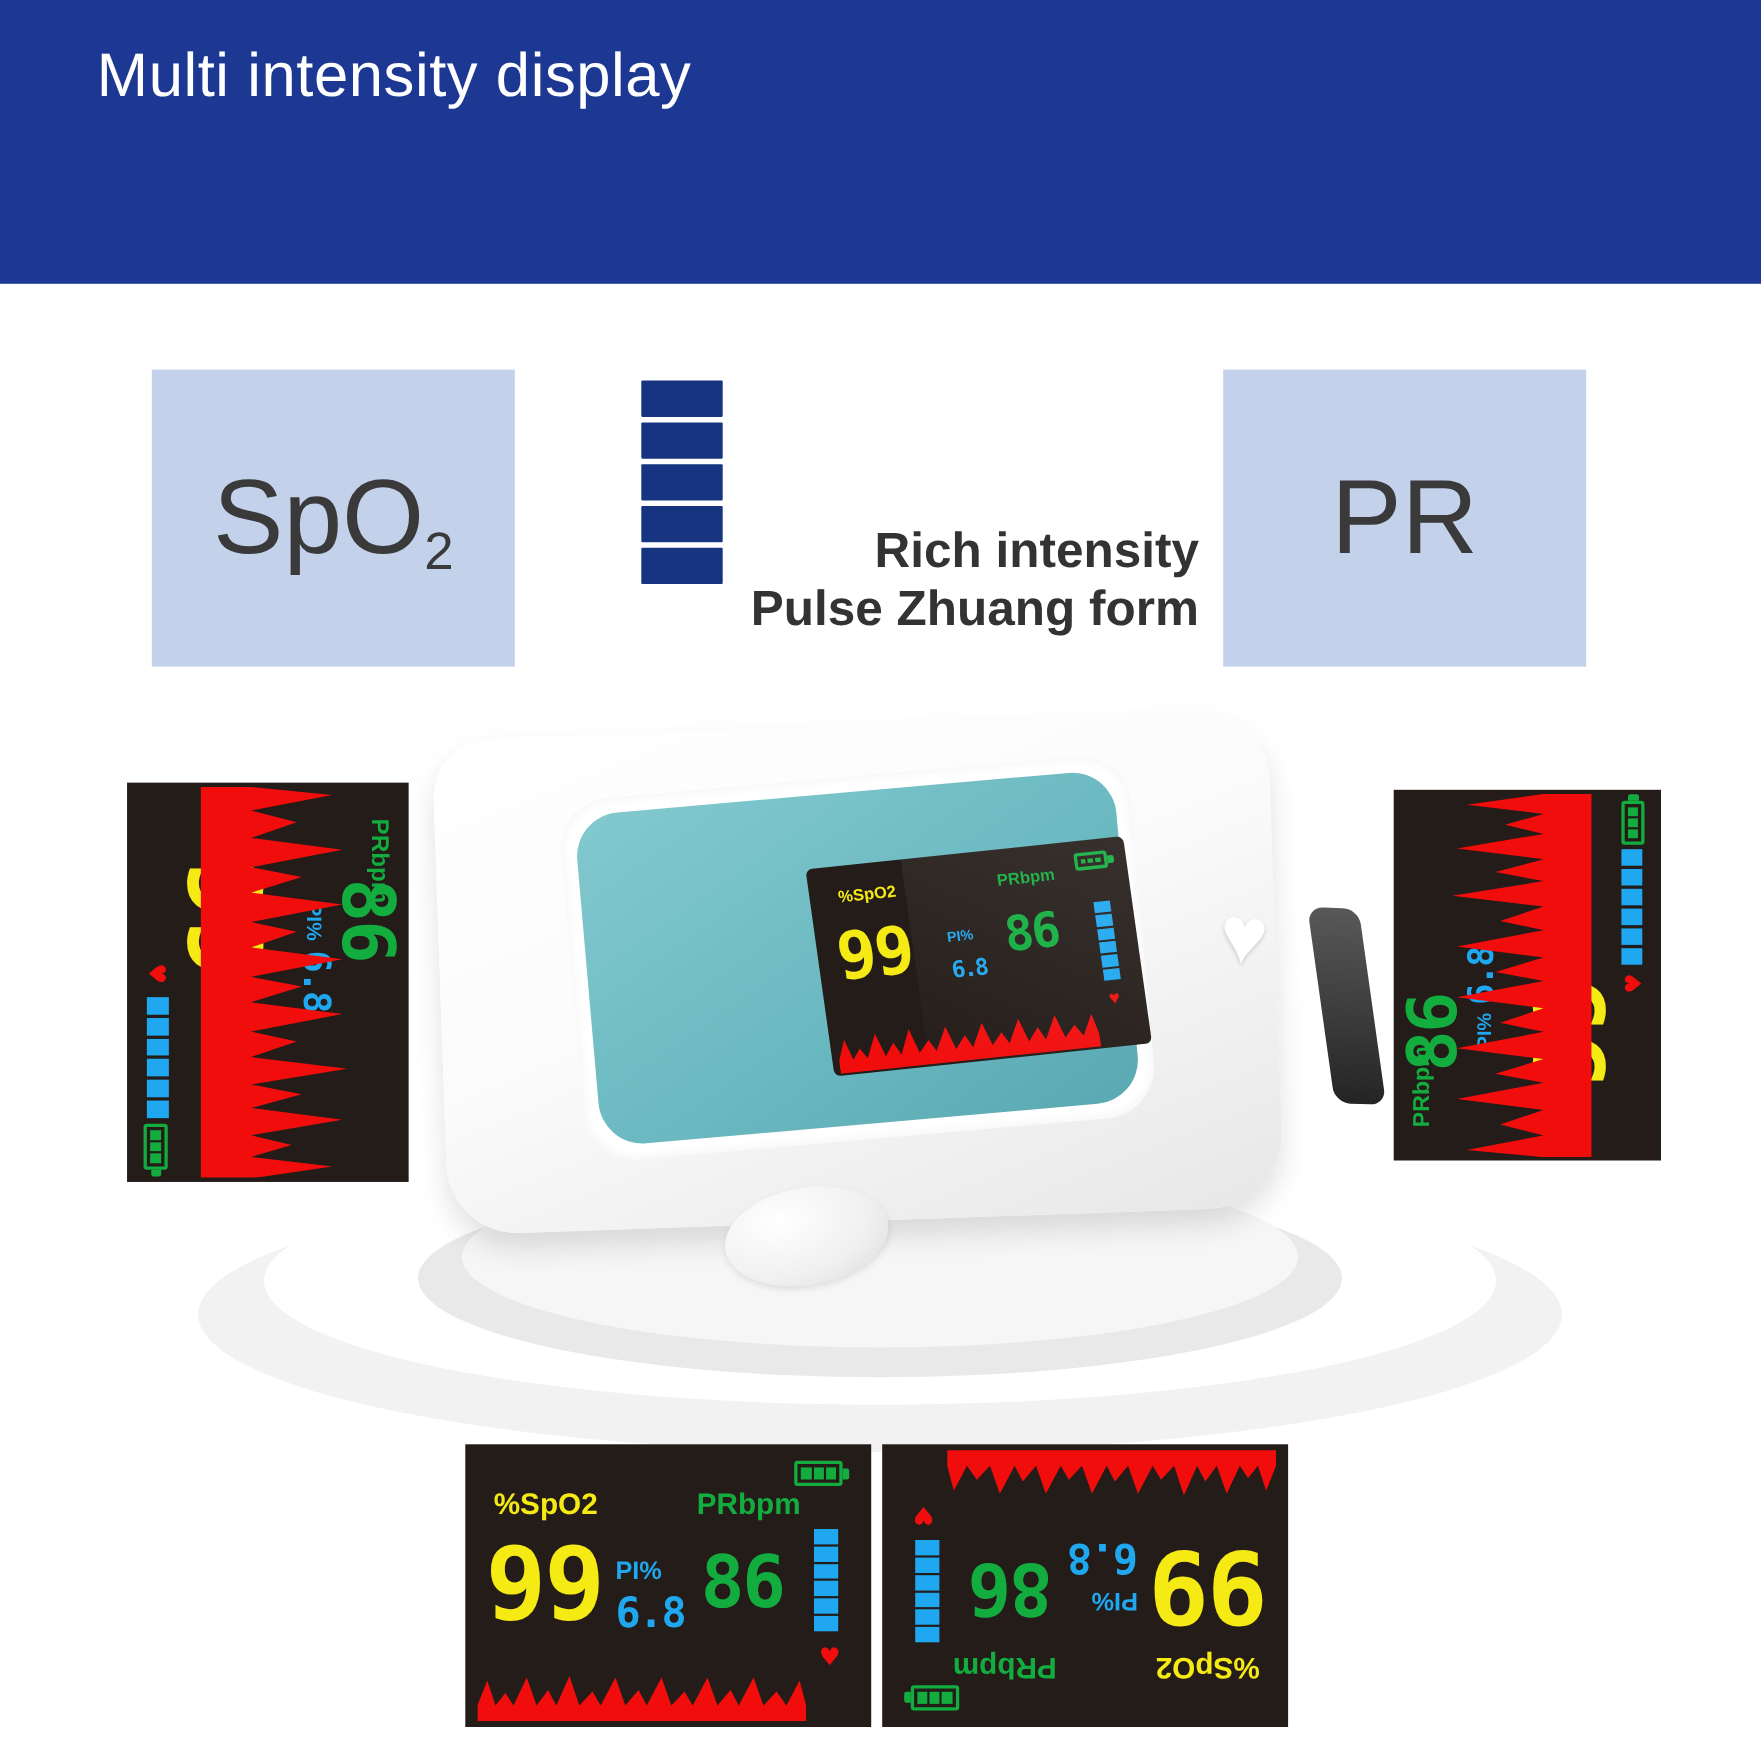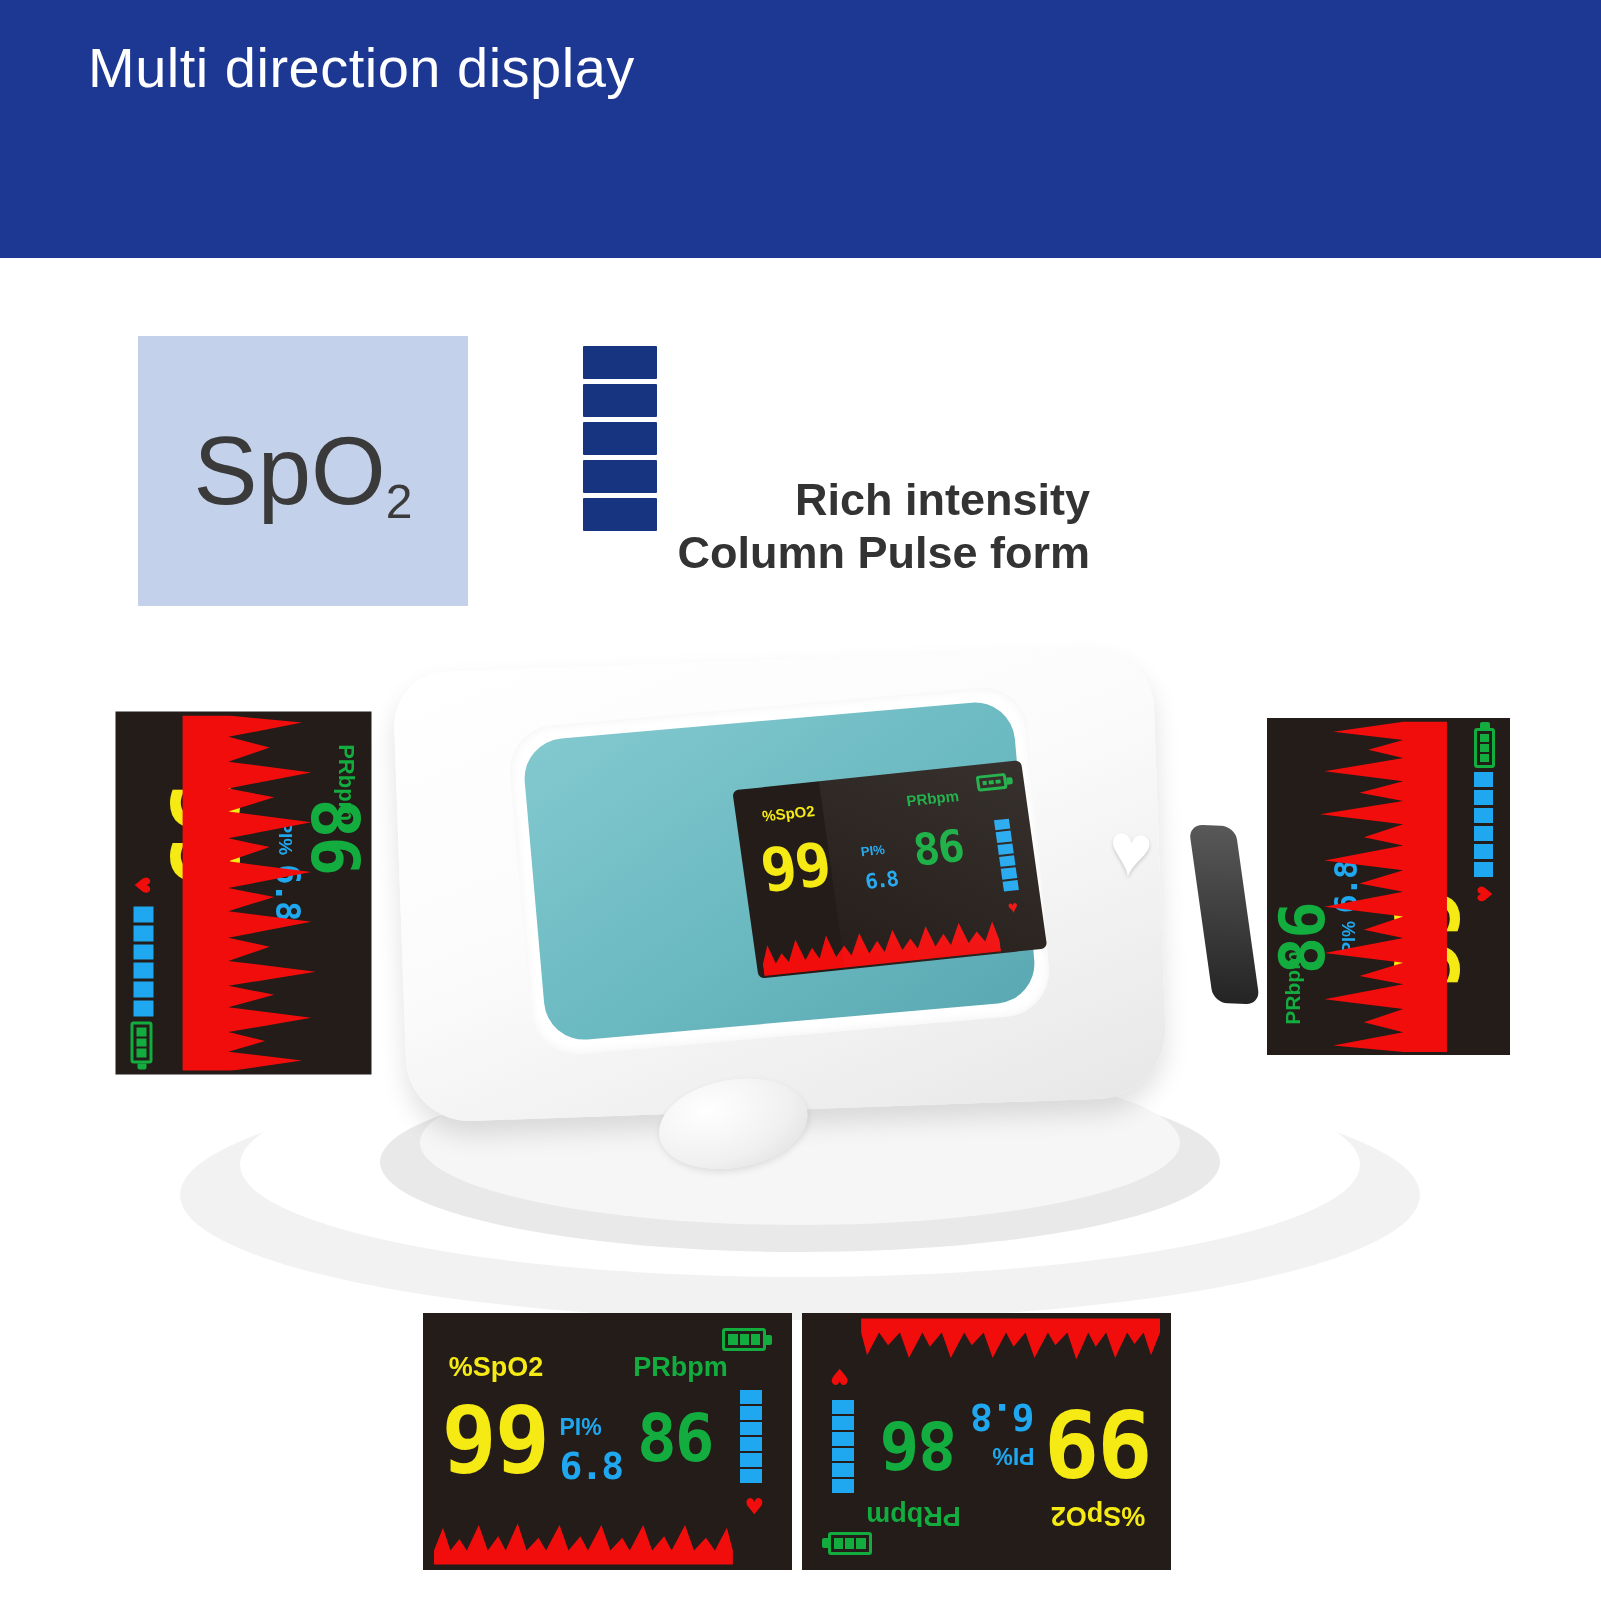--- a/index.html
+++ b/index.html
@@ -176,42 +176,45 @@
   .dev-gloss{
     position:absolute;right:-10%;top:-10%;width:80%;height:130%;
     background:linear-gradient(210deg, rgba(255,255,255,0.10), rgba(255,255,255,0));
     pointer-events:none;
   }
 </style>
 </head>
 <body>
 
 <div class="header">
-  <div class="header-sub">Multi direction display</div>
+  <div class="header-sub">Multi intensity display</div>
 </div>
 
 <div class="feature-row">
 
   <div class="chip chip-spo2">
     <div class="chip-label"><span>SpO</span><sub>2</sub></div>
   </div>
 
   <div class="pulse-icon">
     <i></i>
     <i></i>
     <i></i>
     <i></i>
     <i></i>
   </div>
 
   <div class="pulse-text">
     <div class="l1">Rich intensity</div>
-    <div>Column Pulse form</div>
-  </div>
-
+    <div>Pulse Zhuang form</div>
+  </div>
+
+  <div class="chip chip-pr">
+    <div class="chip-label">PR</div>
+  </div>
 </div>
 
 <div class="pedestal">
   <div class="ped-ring ped-outer"></div>
   <div class="ped-ring ped-mid"></div>
   <div class="ped-ring ped-inner"></div>
   <div class="ped-ring ped-inner2"></div>
 </div>
 
 <div class="device">

